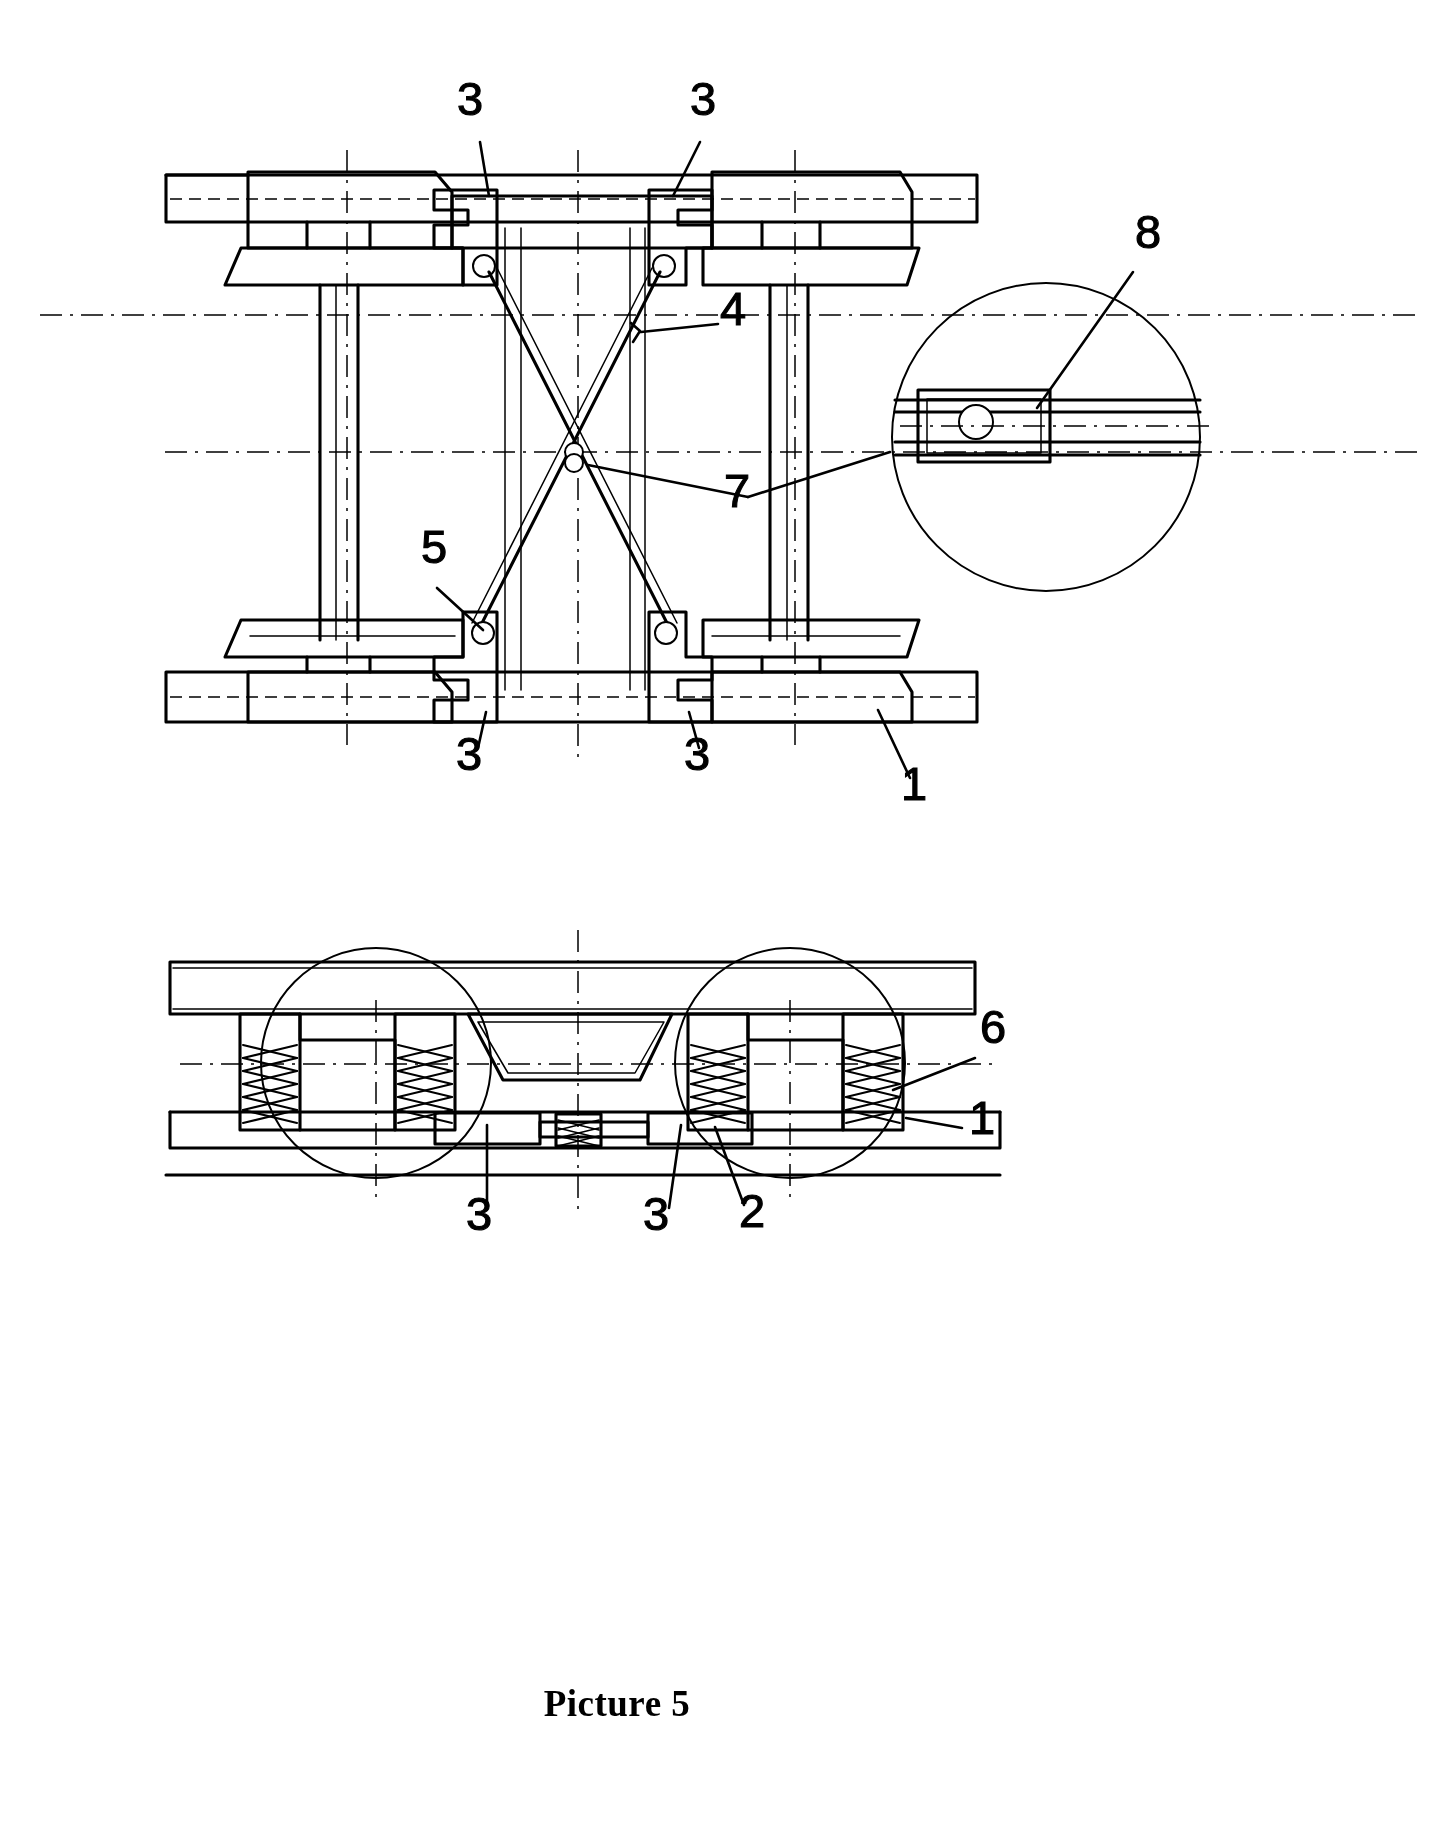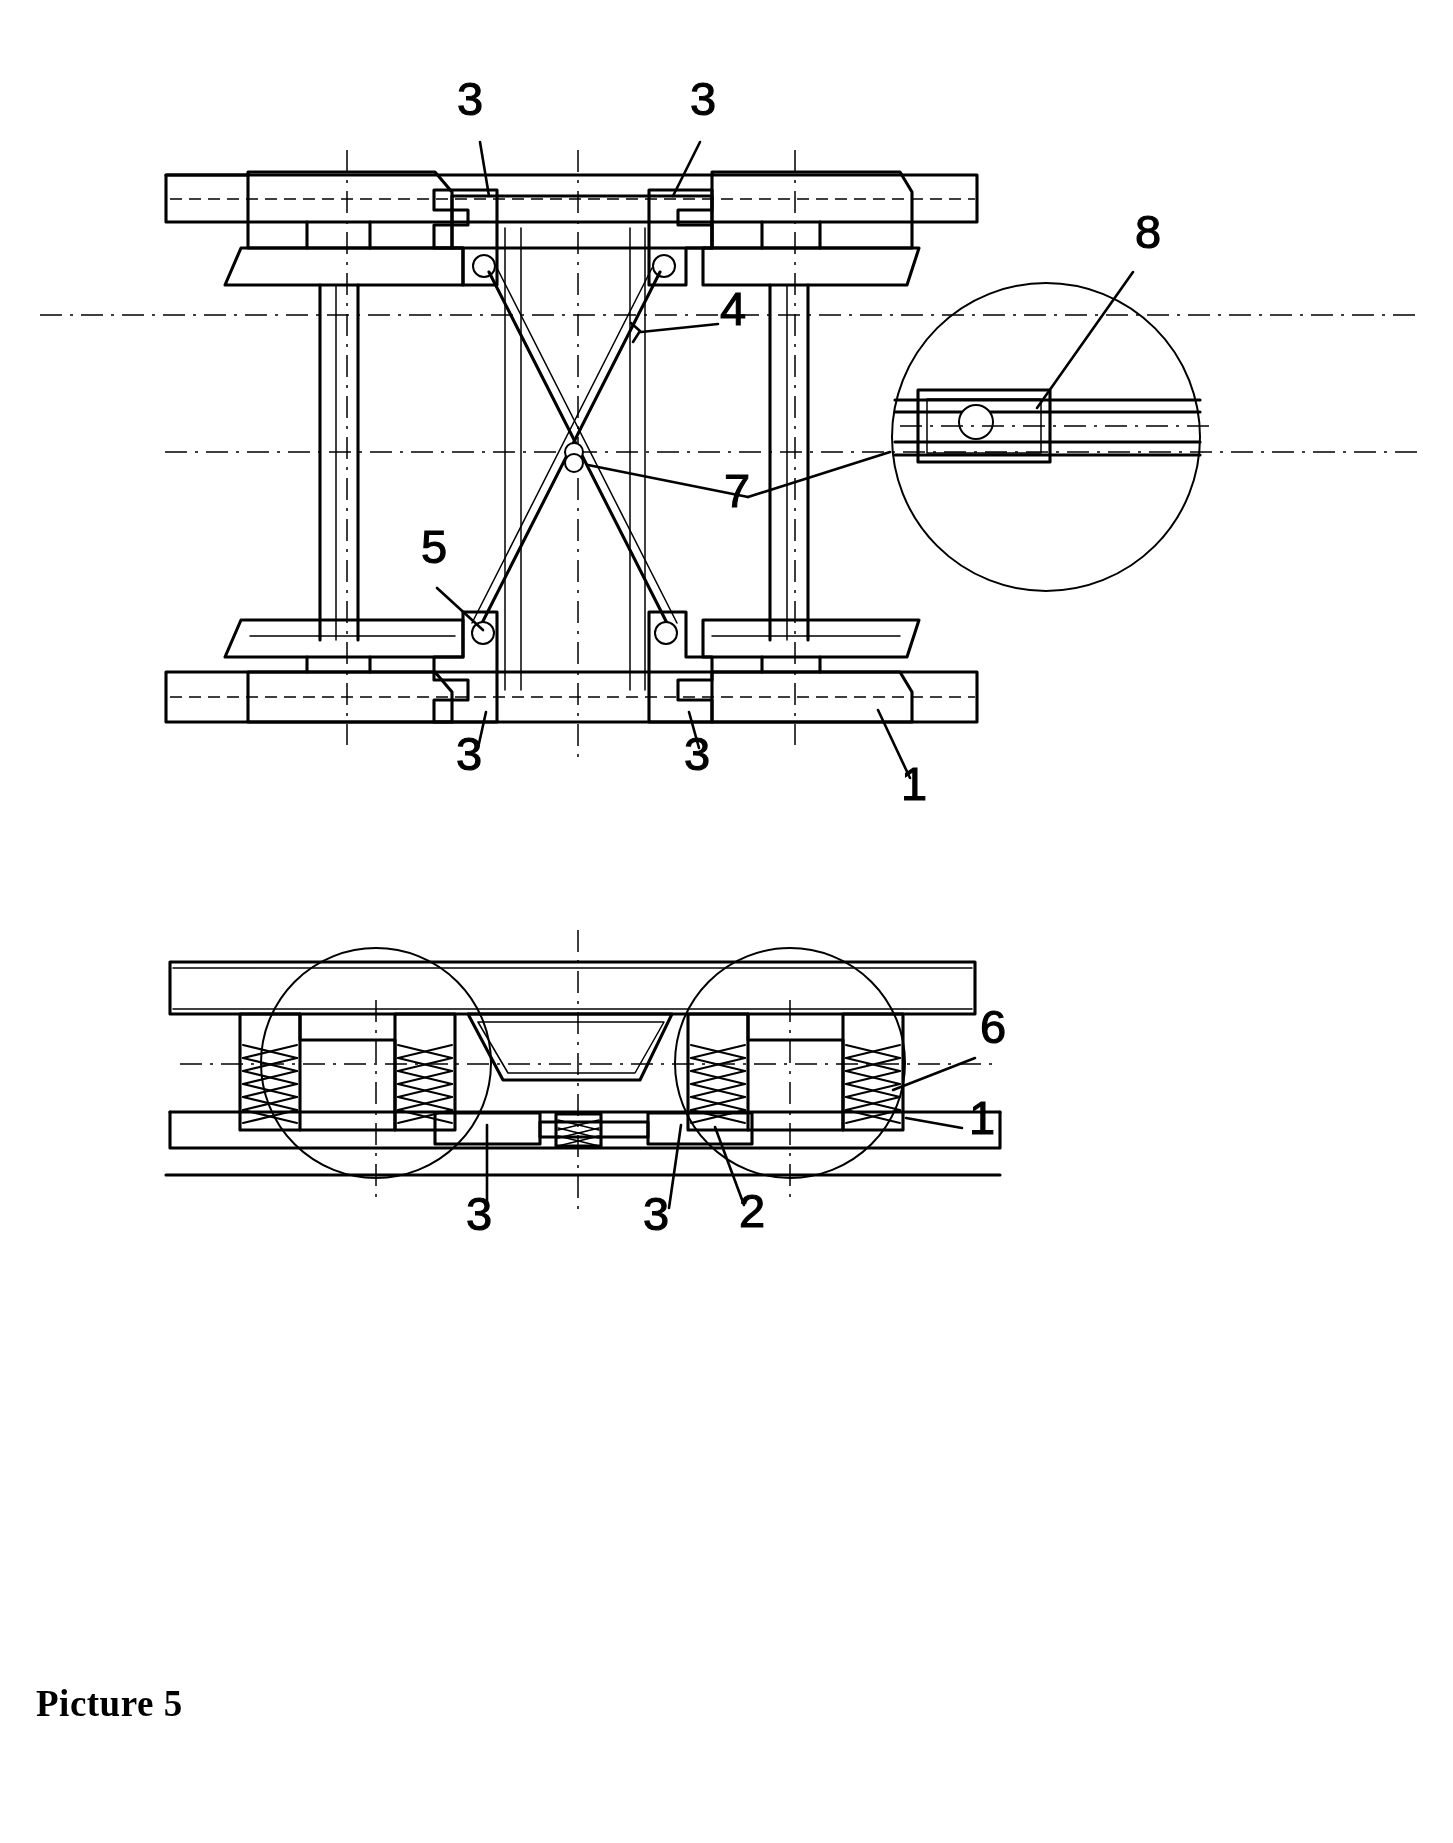--- a/index.html
+++ b/index.html
@@ -22,26 +22,26 @@
   svg#patent-drawing {
     display: block;
     width: 1453px;
     height: 1843px;
   }
   .caption {
     position: absolute;
     left: 0;
     top: 1682px;
     width: 1234px;
+    text-align: center;
     font-family: "Liberation Serif", "DejaVu Serif", serif;
     font-weight: bold;
     font-size: 37px;
     letter-spacing: 0.5px;
     color: #000;
-    padding-left: 36px;
   }
   
   .ln { fill: none; stroke: #000; stroke-width: 3.1; stroke-linecap: round; stroke-linejoin: round; }
   .ln-thin { fill: none; stroke: #000; stroke-width: 2.0; stroke-linecap: round; stroke-linejoin: round; }
   .ln-hair { fill: none; stroke: #000; stroke-width: 1.5; stroke-linecap: round; stroke-linejoin: round; }
   .ctr { fill: none; stroke: #000; stroke-width: 1.5; stroke-dasharray: 22 8 3 8; }
   .ctr2 { fill: none; stroke: #000; stroke-width: 1.4; stroke-dasharray: 12 7; }
   .lead { fill: none; stroke: #000; stroke-width: 2.6; stroke-linecap: round; }
   .wht { fill: #fff; }
   .lbl {

